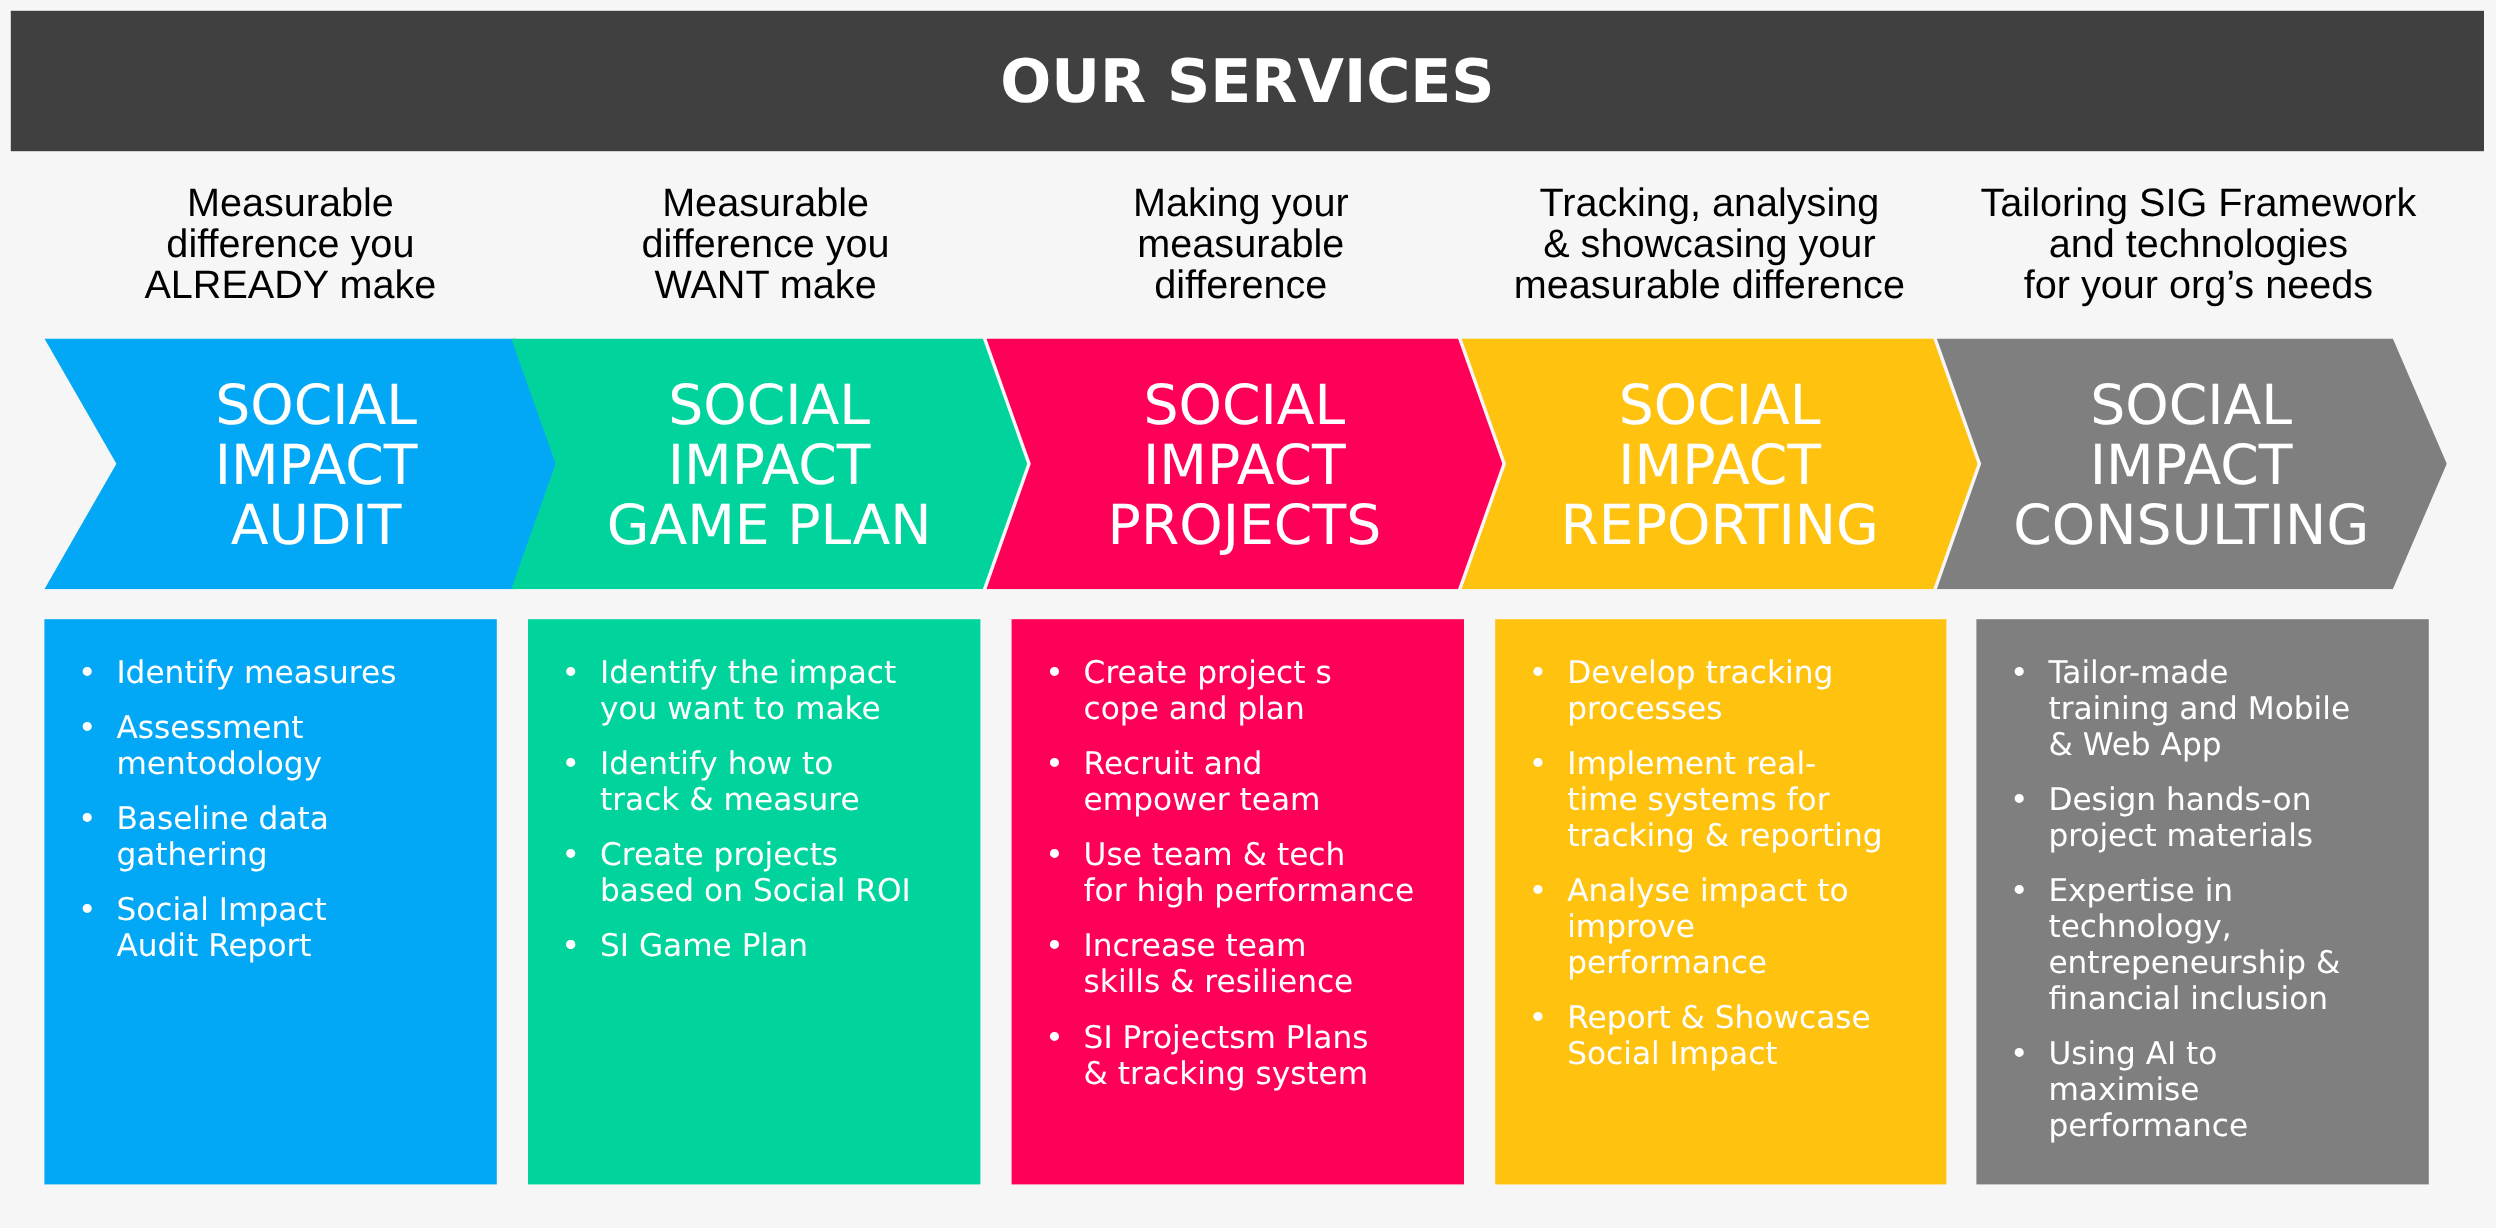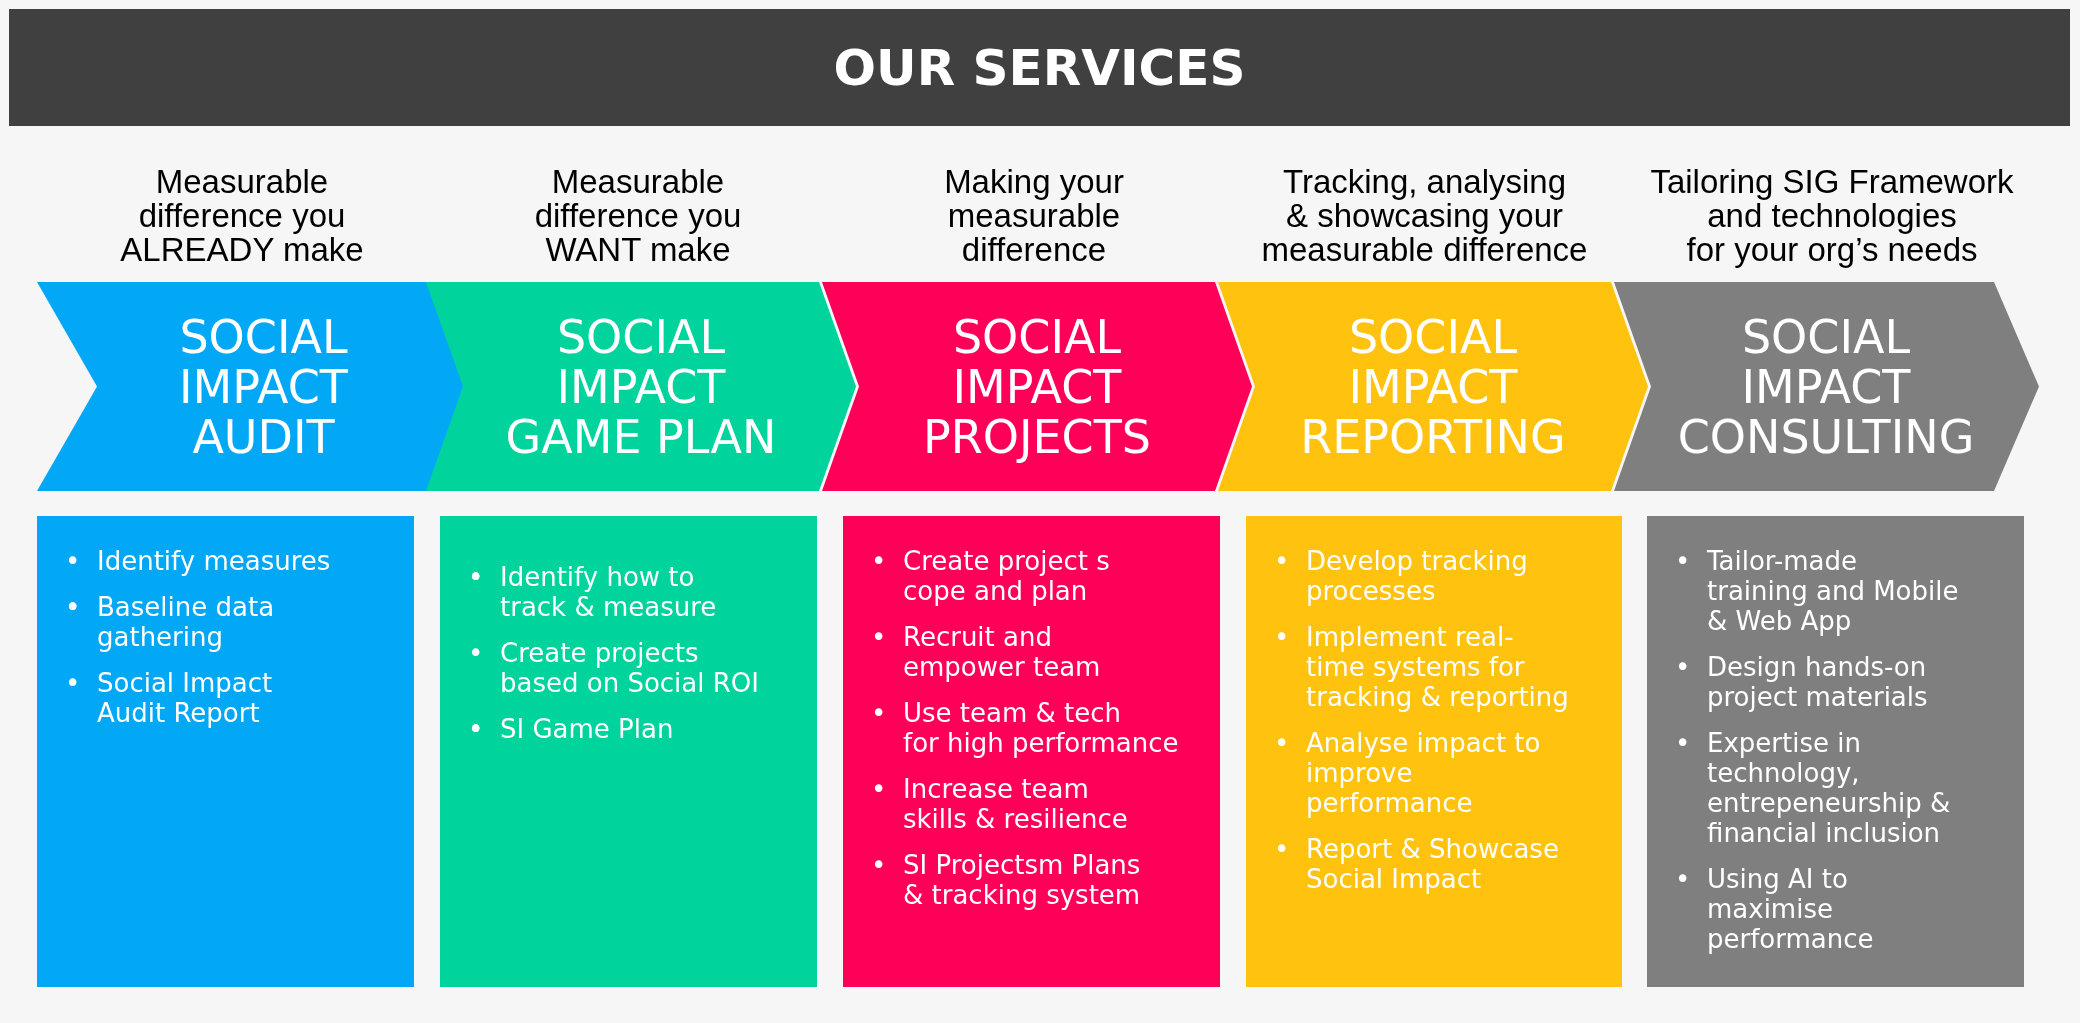--- a/index.html
+++ b/index.html
@@ -27,21 +27,21 @@
     }
     .header-title {
       color: #ffffff;
       font-family: "DejaVu Sans", sans-serif;
       font-weight: bold;
       font-size: 50px;
       letter-spacing: 0px;
     }
     .subtitle {
       position: absolute;
-      top: 165px;
+      top: 152px;
       height: 110px;
       text-align: center;
       color: #000000;
       font-family: "Liberation Sans", sans-serif;
       font-size: 33px;
       line-height: 34px;
       white-space: pre-line;
     }
     .chevron {
       position: absolute;
@@ -164,31 +164,33 @@
     <polygon points="0,0 380,0 425,104.5 380,209 0,209 37,104.5" fill="#7f7f7f"></polygon>
   </svg>
   <div class="chevron-title" style="left:37px;width:350px;">SOCIAL
 IMPACT
 CONSULTING</div>
 </div>
 
 <div class="box" style="left:37px;width:377px;background:#02a8f5;">
   <ul>
     <li><span class="bullet">•</span><span>Identify measures</span></li>
-    <li><span class="bullet">•</span></li>
+    <li><span class="bullet">•</span><span>Assessment
+mentodology</span></li>
     <li><span class="bullet">•</span><span>Baseline data
 gathering</span></li>
     <li><span class="bullet">•</span><span>Social Impact
 Audit Report</span></li>
   </ul>
 </div>
 
 <div class="box" style="left:440px;width:377px;background:#00d49c;">
   <ul>
-    <li><span class="bullet">•</span></li>
+    <li><span class="bullet">•</span><span>Identify the impact
+you want to make</span></li>
     <li><span class="bullet">•</span><span>Identify how to
 track &amp; measure</span></li>
     <li><span class="bullet">•</span><span>Create projects
 based on Social ROI</span></li>
     <li><span class="bullet">•</span></li>
     <li><span class="bullet">•</span><span>SI Game Plan</span></li>
   </ul>
 </div>
 
 <div class="box" style="left:843px;width:377px;background:#ff0059;">

